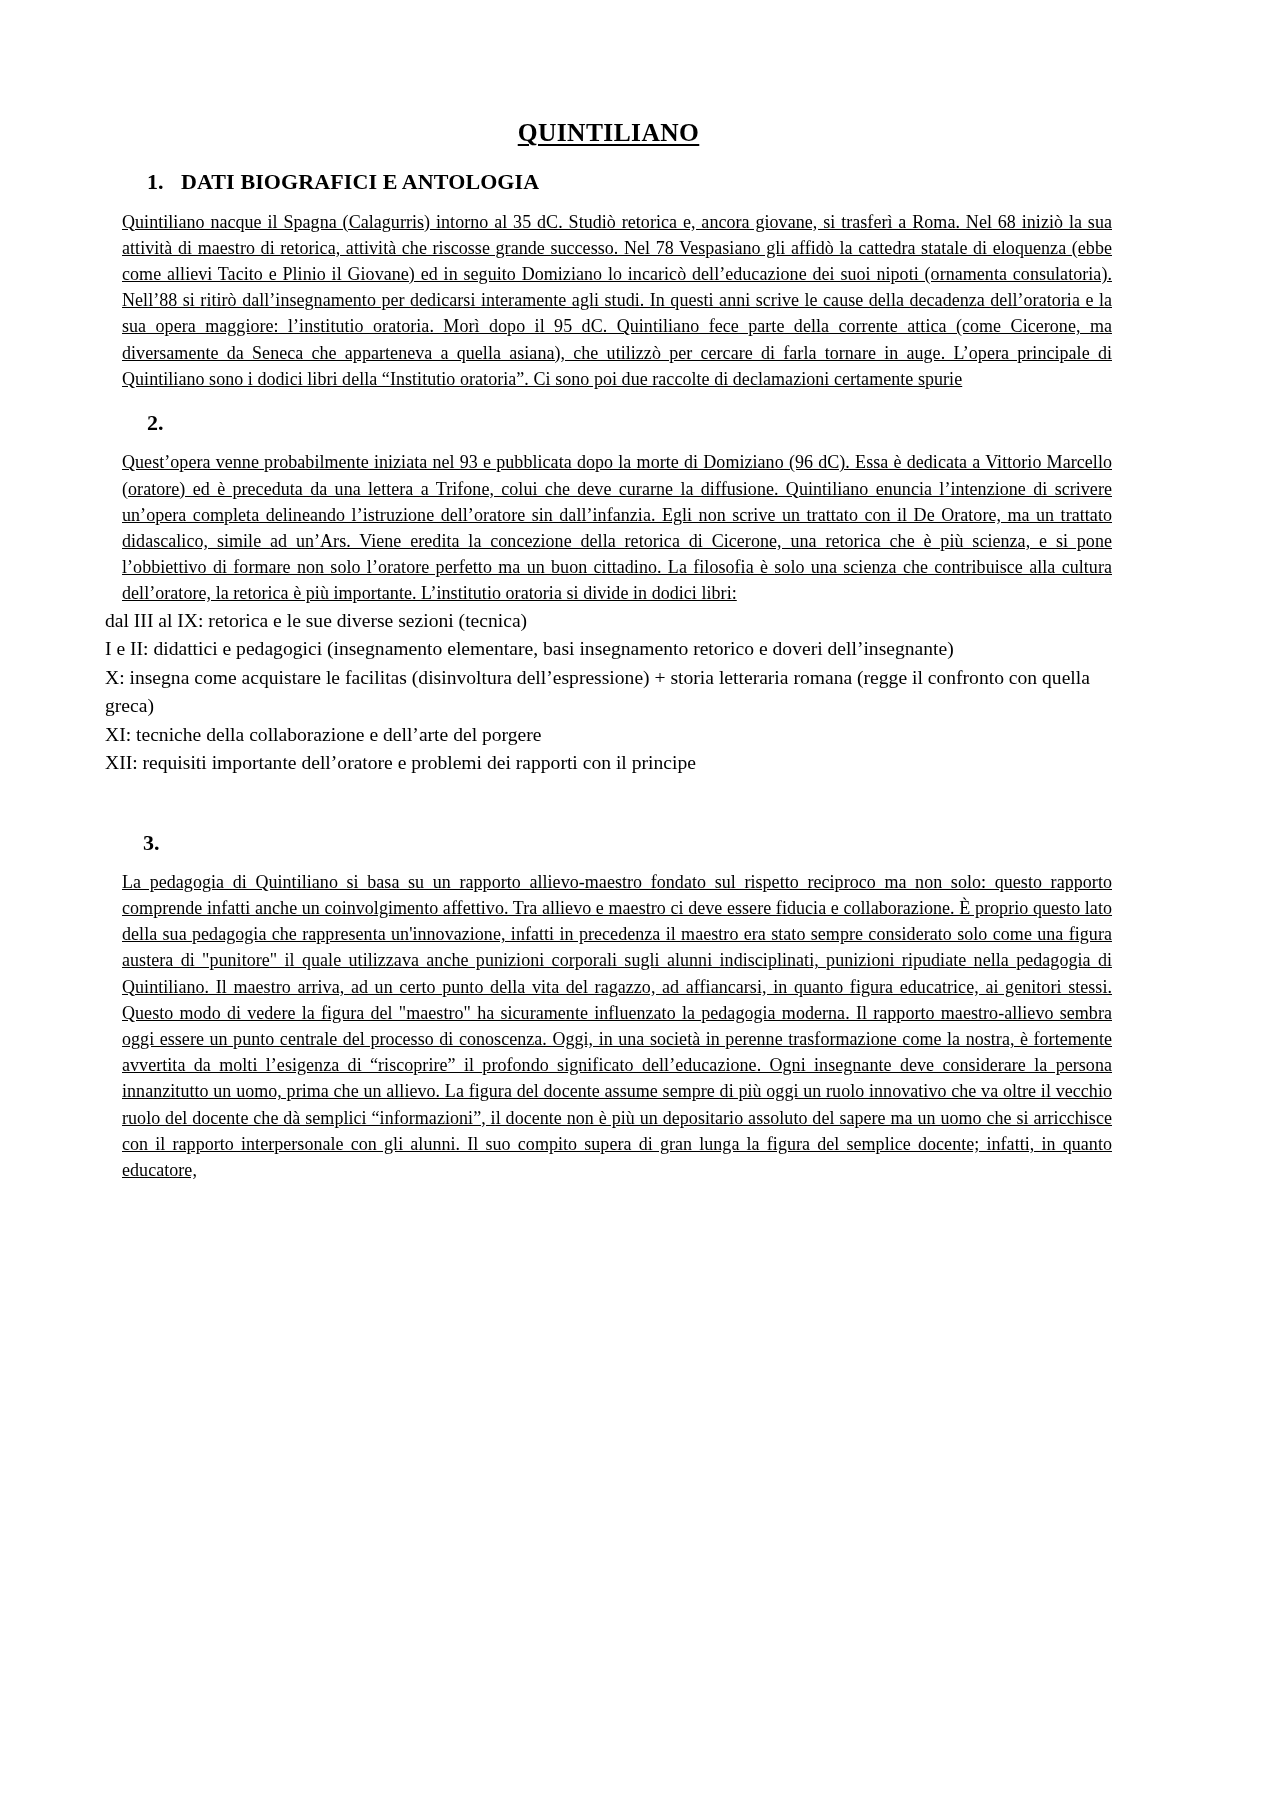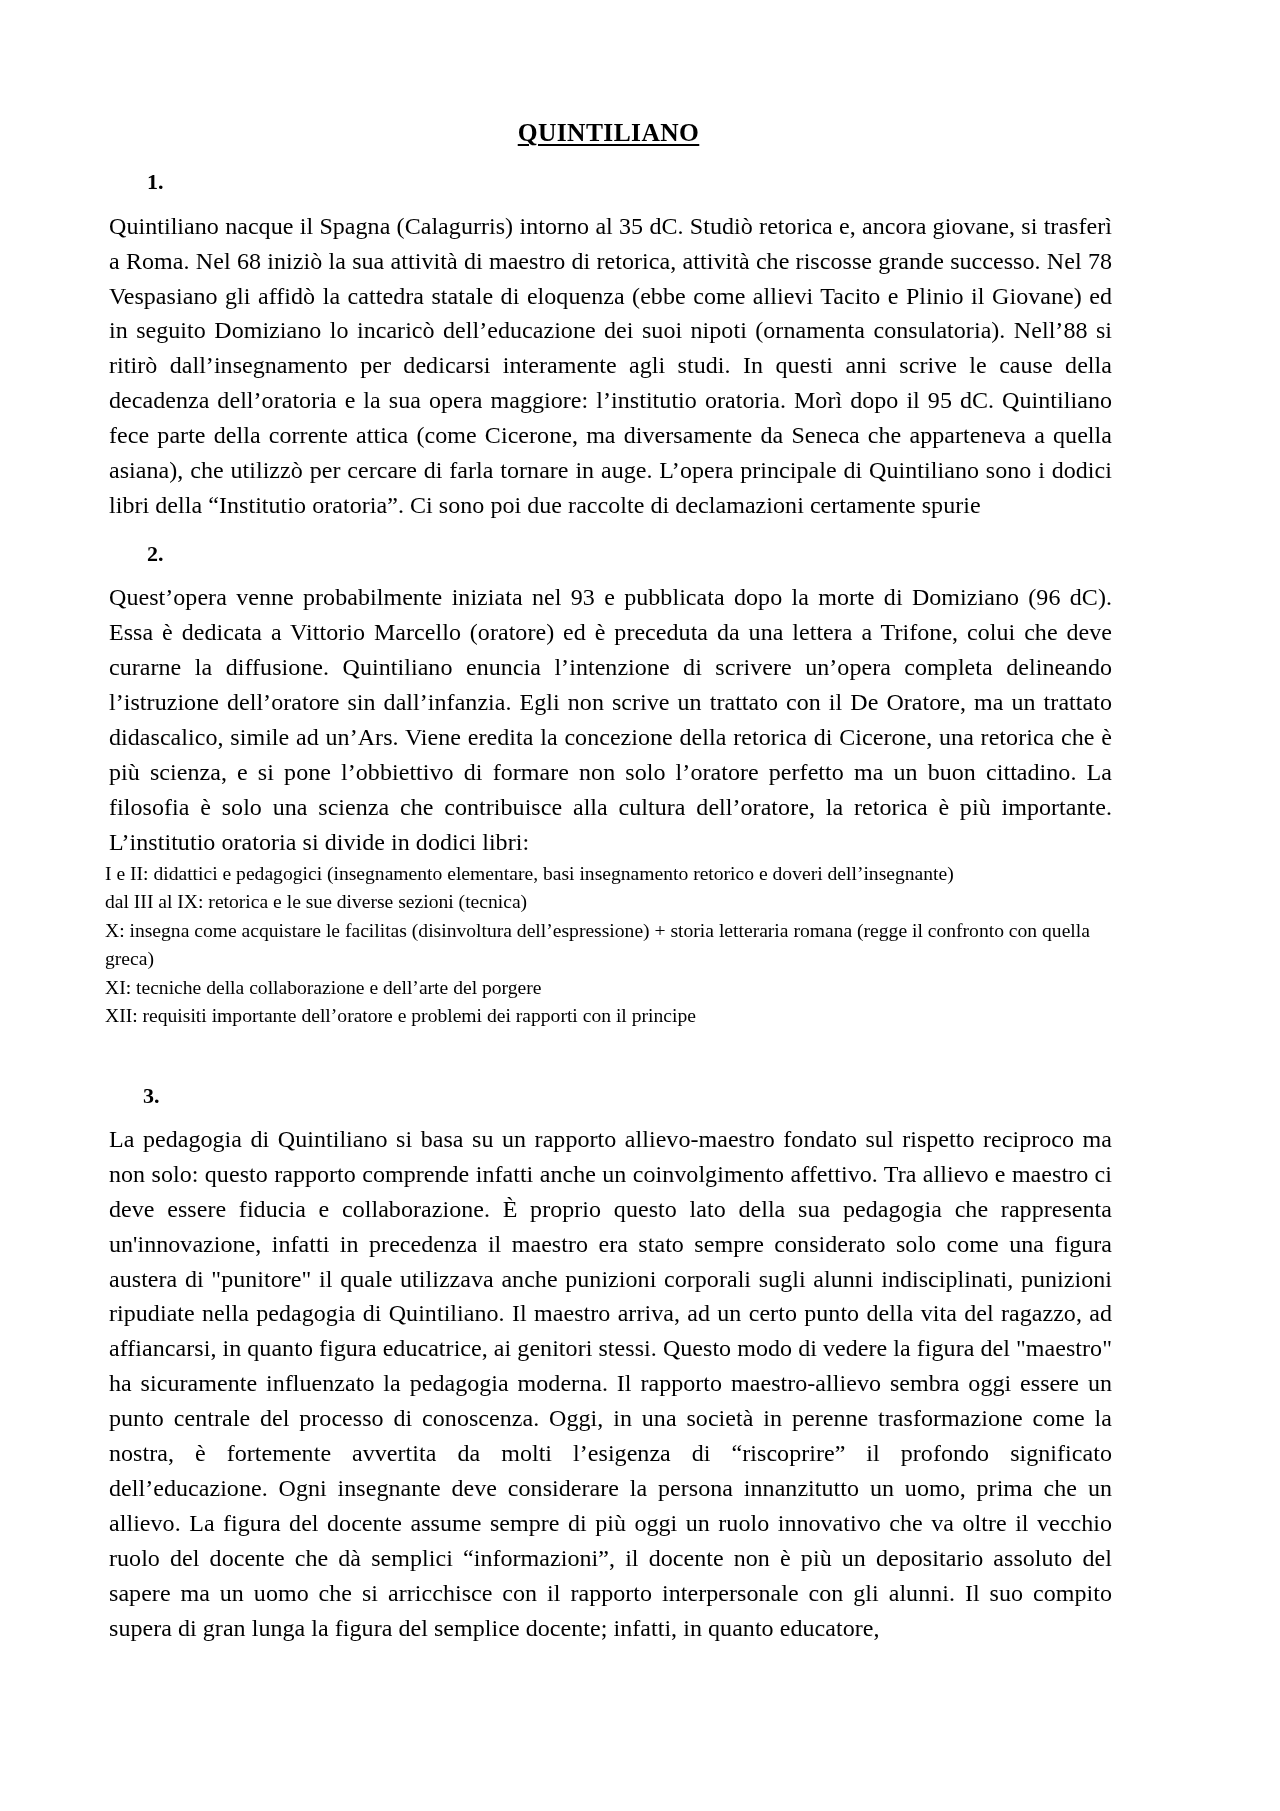--- a/index.html
+++ b/index.html
@@ -49,27 +49,28 @@
   .section-heading .num {
     width: 34px;
     flex: 0 0 34px;
     font-weight: bold;
   }
   .section-heading.sec3 {
     margin-top: 30px;
     padding-left: 38px;
   }
   p.body {
-    font-size: 24px;
+    font-size: 18px;
     line-height: 1.455;
     text-align: justify;
     text-justify: inter-word;
-    margin: 0 0 10px 4px;
+    margin: 0 0 10px 17px;
     letter-spacing: 0.05px;
     hyphens: none;
+    text-decoration: underline;
   }
   p.body.nospace { margin-bottom: 0; }
   .booklist {
     font-size: 19.6px;
     line-height: 1.455;
     margin: 0;
     padding: 0;
     list-style: none;
     text-align: left;
   }
@@ -82,32 +83,33 @@
 </style>
 </head>
 <body>
 
 <div class="page">
 
   <h1 class="doc-title"><span class="u">QUINTILIANO</span></h1>
 
   <h2 class="section-heading">
     <span class="num">1.</span>
+    <span>DATI BIOGRAFICI E ANTOLOGIA</span>
   </h2>
   <p class="body">Quintiliano nacque il Spagna (Calagurris) intorno al 35 dC. Studiò retorica e, ancora giovane, si trasferì a Roma. Nel 68 iniziò la sua attività di maestro di retorica, attività che riscosse grande successo. Nel 78 Vespasiano gli affidò la cattedra statale di eloquenza (ebbe come allievi Tacito e Plinio il Giovane) ed in seguito Domiziano lo incaricò dell’educazione dei suoi nipoti (ornamenta consulatoria). Nell’88 si ritirò dall’insegnamento per dedicarsi interamente agli studi. In questi anni scrive le cause della decadenza dell’oratoria e la sua opera maggiore: l’institutio oratoria. Morì dopo il 95 dC. Quintiliano fece parte della corrente attica (come Cicerone, ma diversamente da Seneca che apparteneva a quella asiana), che utilizzò per cercare di farla tornare in auge. L’opera principale di Quintiliano sono i dodici libri della “Institutio oratoria”. Ci sono poi due raccolte di declamazioni certamente spurie</p>
 
   <div class="gap-small"></div>
 
   <h2 class="section-heading">
     <span class="num">2.</span>
   </h2>
   <p class="body nospace">Quest’opera venne probabilmente iniziata nel 93 e pubblicata dopo la morte di Domiziano (96 dC). Essa è dedicata a Vittorio Marcello (oratore) ed è preceduta da una lettera a Trifone, colui che deve curarne la diffusione. Quintiliano enuncia l’intenzione di scrivere un’opera completa delineando l’istruzione dell’oratore sin dall’infanzia. Egli non scrive un trattato con il De Oratore, ma un trattato didascalico, simile ad un’Ars. Viene eredita la concezione della retorica di Cicerone, una retorica che è più scienza, e si pone l’obbiettivo di formare non solo l’oratore perfetto ma un buon cittadino. La filosofia è solo una scienza che contribuisce alla cultura dell’oratore, la retorica è più importante. L’institutio oratoria si divide in dodici libri:</p>
   <ul class="booklist">
+    <li>dal III al IX: retorica e le sue diverse sezioni (tecnica)</li>
     <li>I e II: didattici e pedagogici (insegnamento elementare, basi insegnamento retorico e doveri dell’insegnante)</li>
-    <li>dal III al IX: retorica e le sue diverse sezioni (tecnica)</li>
     <li>X: insegna come acquistare le facilitas (disinvoltura dell’espressione) + storia letteraria romana (regge il confronto con quella greca)</li>
     <li>XI: tecniche della collaborazione e dell’arte del porgere</li>
     <li>XII: requisiti importante dell’oratore e problemi dei rapporti con il principe</li>
   </ul>
 
   <div class="gap-after-list"></div>
 
   <h2 class="section-heading sec3">
     <span class="num">3.</span>
   </h2>

